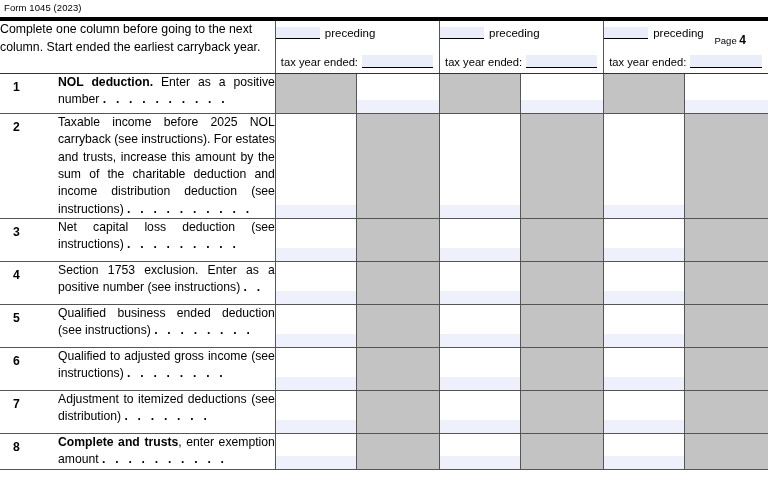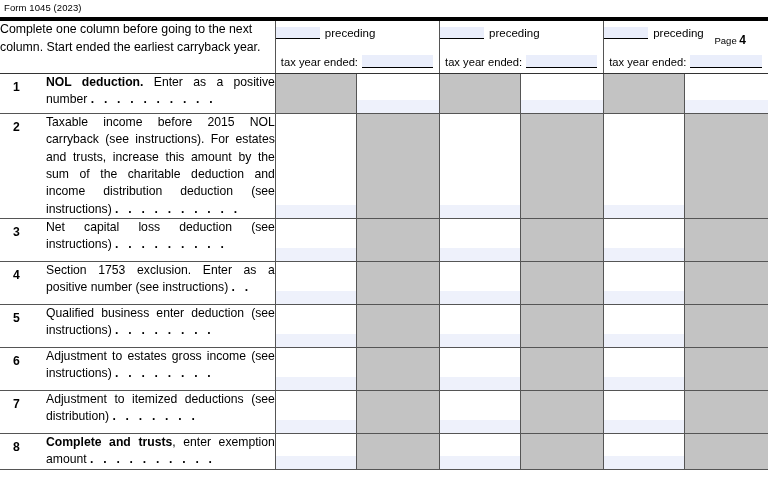--- a/index.html
+++ b/index.html
@@ -97,21 +97,21 @@
   .desc {
     padding: 5px 8px 5px 4px;
     font-size: 12.2px;
     line-height: 1.42;
     position: relative;
   }
   .desc .rownum {
     position: absolute; left: 13px; top: 5px;
     font-weight: bold; font-size: 12.2px;
   }
-  .desc .txt { display: block; margin-left: 46px; text-align: justify; }
+  .desc .txt { display: block; margin-left: 58px; text-align: justify; }
   .desc b { font-weight: bold; }
   .leader { letter-spacing: 3.2px; font-weight: bold; }
 
   td.sh {
     background: #c3c3c3;
     border-left: 1.4px solid #555;
     border-bottom: 1.4px solid #555;
   }
   td.en {
     background: #ffffff;
@@ -210,21 +210,21 @@
           </td>
       <td class="sh"></td>
       <td class="en">
             <span class="fill"></span>
           </td>
     </tr>
 
     <tr class="r2">
       <td class="dsc desc">
         <span class="rownum">2</span>
-        <span class="txt"><span>Taxable income before 2015 NOL carryback (see instructions). For estates and trusts, increase this amount by the sum of the charitable deduction and income distribution deduction (see instructions)</span> <span class="leader">.&nbsp;.&nbsp;.&nbsp;.&nbsp;.&nbsp;.&nbsp;.&nbsp;.&nbsp;.&nbsp;.</span></span>
+        <span class="txt"><span>Taxable income before 2025 NOL carryback (see instructions). For estates and trusts, increase this amount by the sum of the charitable deduction and income distribution deduction (see instructions)</span> <span class="leader">.&nbsp;.&nbsp;.&nbsp;.&nbsp;.&nbsp;.&nbsp;.&nbsp;.&nbsp;.&nbsp;.</span></span>
       </td>
       <td class="en">
             <span class="fill"></span>
           </td>
       <td class="sh"></td>
       <td class="en">
             <span class="fill"></span>
           </td>
       <td class="sh"></td>
       <td class="en">
@@ -267,40 +267,40 @@
       <td class="sh"></td>
       <td class="en">
             <span class="fill"></span>
           </td>
       <td class="sh"></td>
     </tr>
 
     <tr class="r5">
       <td class="dsc desc">
         <span class="rownum">5</span>
-        <span class="txt"><span>Qualified business enter deduction (see instructions)</span> <span class="leader">.&nbsp;.&nbsp;.&nbsp;.&nbsp;.&nbsp;.&nbsp;.&nbsp;.</span></span>
+        <span class="txt"><span>Qualified business ended deduction (see instructions)</span> <span class="leader">.&nbsp;.&nbsp;.&nbsp;.&nbsp;.&nbsp;.&nbsp;.&nbsp;.</span></span>
       </td>
       <td class="en">
             <span class="fill"></span>
           </td>
       <td class="sh"></td>
       <td class="en">
             <span class="fill"></span>
           </td>
       <td class="sh"></td>
       <td class="en">
             <span class="fill"></span>
           </td>
       <td class="sh"></td>
     </tr>
 
     <tr class="r6">
       <td class="dsc desc">
         <span class="rownum">6</span>
-        <span class="txt"><span>Adjustment to estates gross income (see instructions)</span> <span class="leader">.&nbsp;.&nbsp;.&nbsp;.&nbsp;.&nbsp;.&nbsp;.&nbsp;.</span></span>
+        <span class="txt"><span>Qualified to adjusted gross income (see instructions)</span> <span class="leader">.&nbsp;.&nbsp;.&nbsp;.&nbsp;.&nbsp;.&nbsp;.&nbsp;.</span></span>
       </td>
       <td class="en">
             <span class="fill"></span>
           </td>
       <td class="sh"></td>
       <td class="en">
             <span class="fill"></span>
           </td>
       <td class="sh"></td>
       <td class="en">

